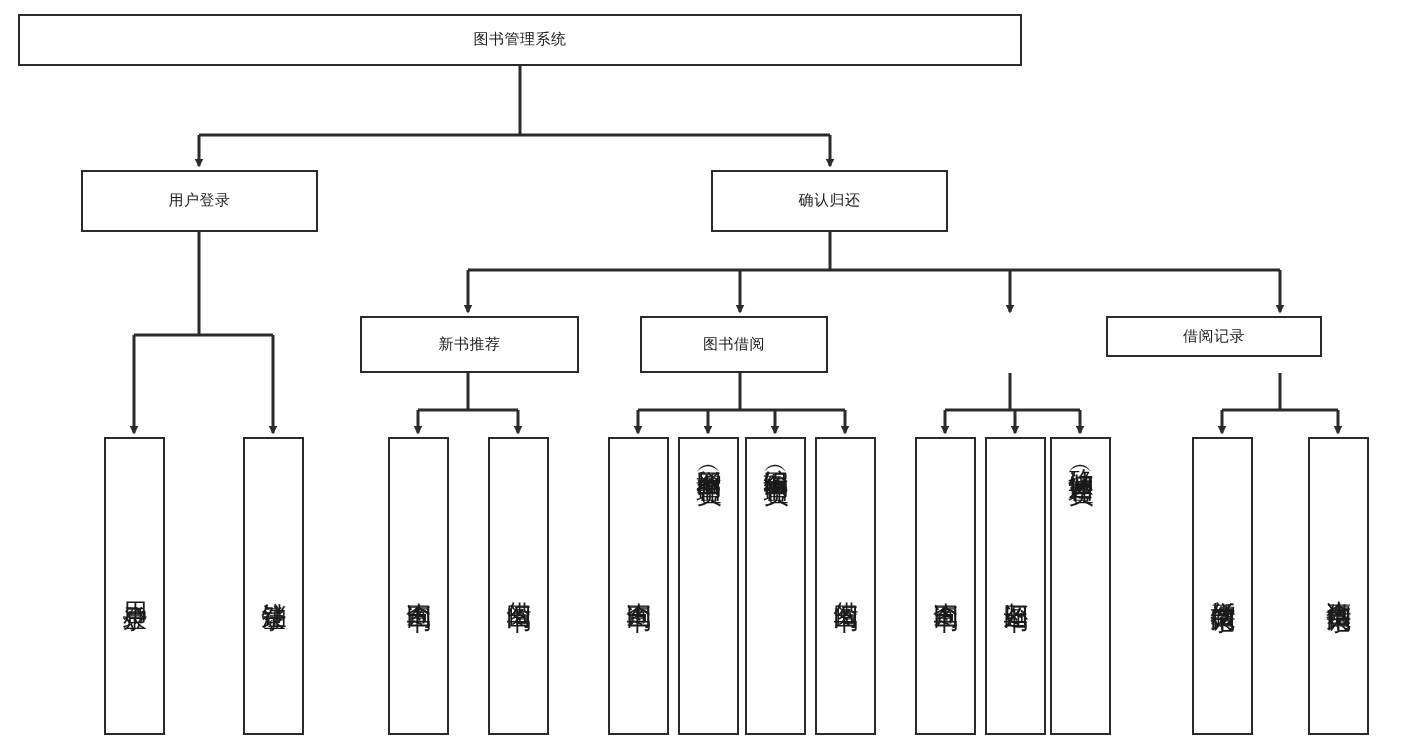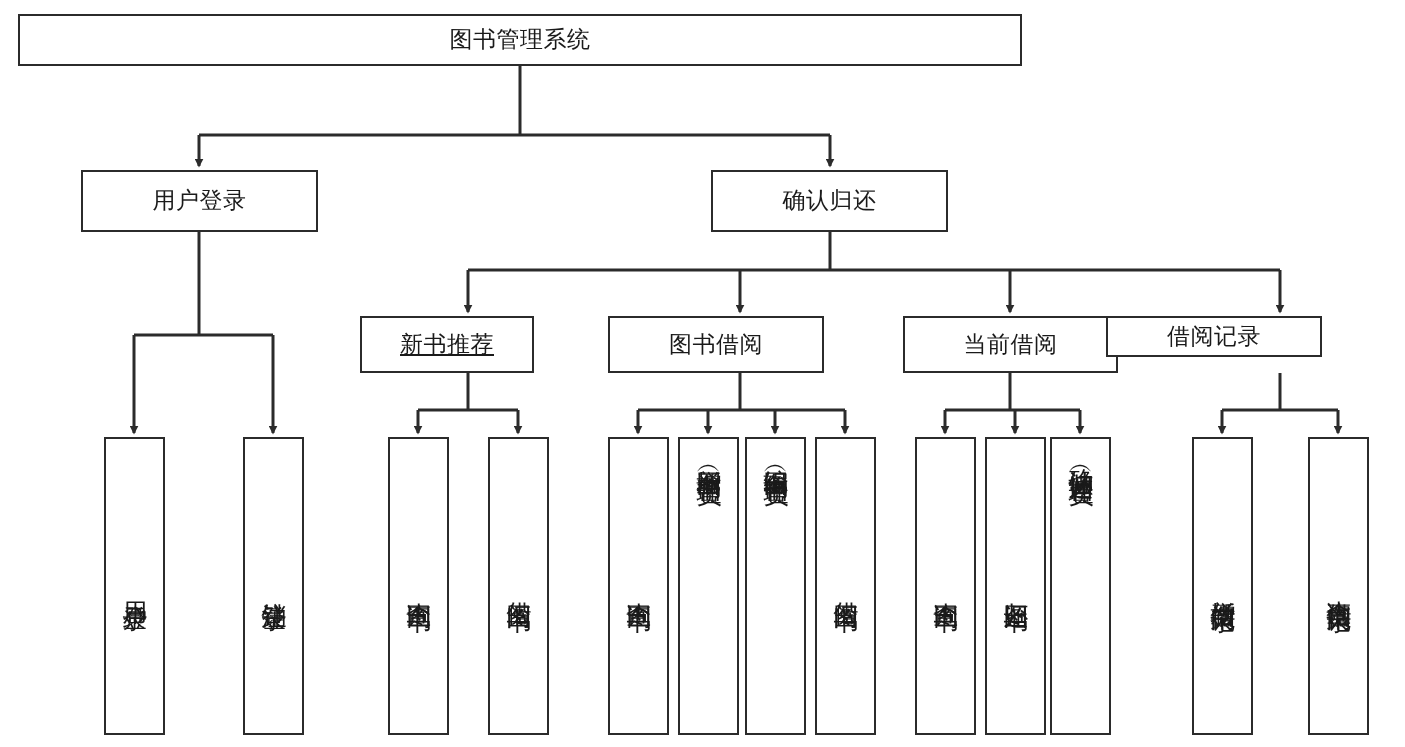--- a/index.html
+++ b/index.html
@@ -35,21 +35,21 @@
     color: #1a1a1a;
     z-index: 2;
   }
   .node-label {
     display: block;
     text-align: center;
     line-height: 1.18;
     letter-spacing: 0.5px;
   }
   .node.horizontal .node-label {
-    font-size: 23px;
+    font-size: 15px;
     white-space: nowrap;
   }
   .node.vertical {
     align-items: flex-start;
     padding-top: 10px;
   }
   .node.vertical .node-label {
     writing-mode: vertical-rl;
     text-orientation: upright;
     font-size: 25px;
@@ -131,28 +131,25 @@
     <span class="node-label">图书管理系统</span>
   </div>
 
   <div class="node horizontal" style="left:81px; top:170px; width:237px; height:62px;">
     <span class="node-label">用户登录</span>
   </div>
   <div class="node horizontal" style="left:711px; top:170px; width:237px; height:62px;">
     <span class="node-label">确认归还</span>
   </div>
 
-  <div class="node horizontal" style="left:360px; top:316px; width:174px; height:57px;text-decoration:underline;">
+  <div class="node horizontal" style="left:360px; top:316px; width:219px; height:57px;">
     <span class="node-label">新书推荐</span>
   </div>
-  <div class="node horizontal" style="left:608px; top:316px; width:216px; height:57px;">
+  <div class="node horizontal" style="left:640px; top:316px; width:188px; height:57px;">
     <span class="node-label">图书借阅</span>
-  </div>
-  <div class="node horizontal" style="left:903px; top:316px; width:215px; height:57px;">
-    <span class="node-label">当前借阅</span>
   </div>
   <div class="node horizontal" style="left:1106px; top:316px; width:216px; height:41px;">
     <span class="node-label">借阅记录</span>
   </div>
 
   <div class="node vertical centered" style="left:104px; top:437px; width:61px; height:298px;">
     <span class="node-label">用户登录</span>
   </div>
   <div class="node vertical centered" style="left:243px; top:437px; width:61px; height:298px;">
     <span class="node-label">注销登录</span>

